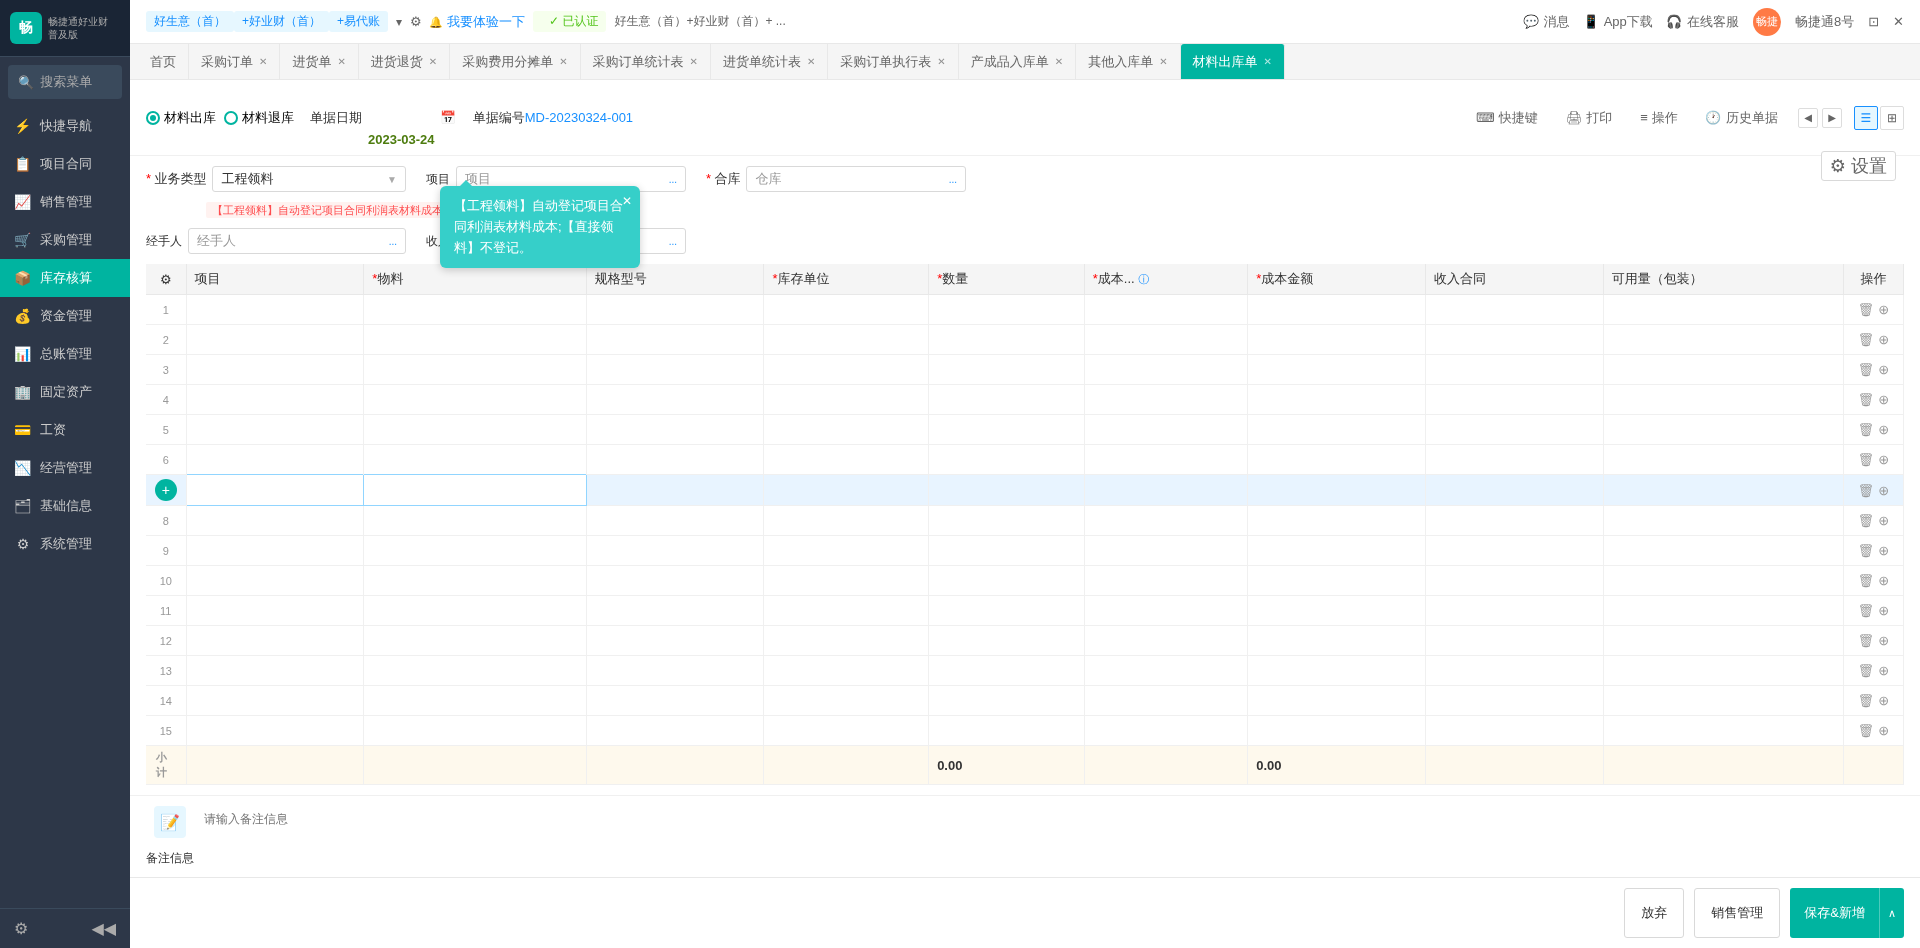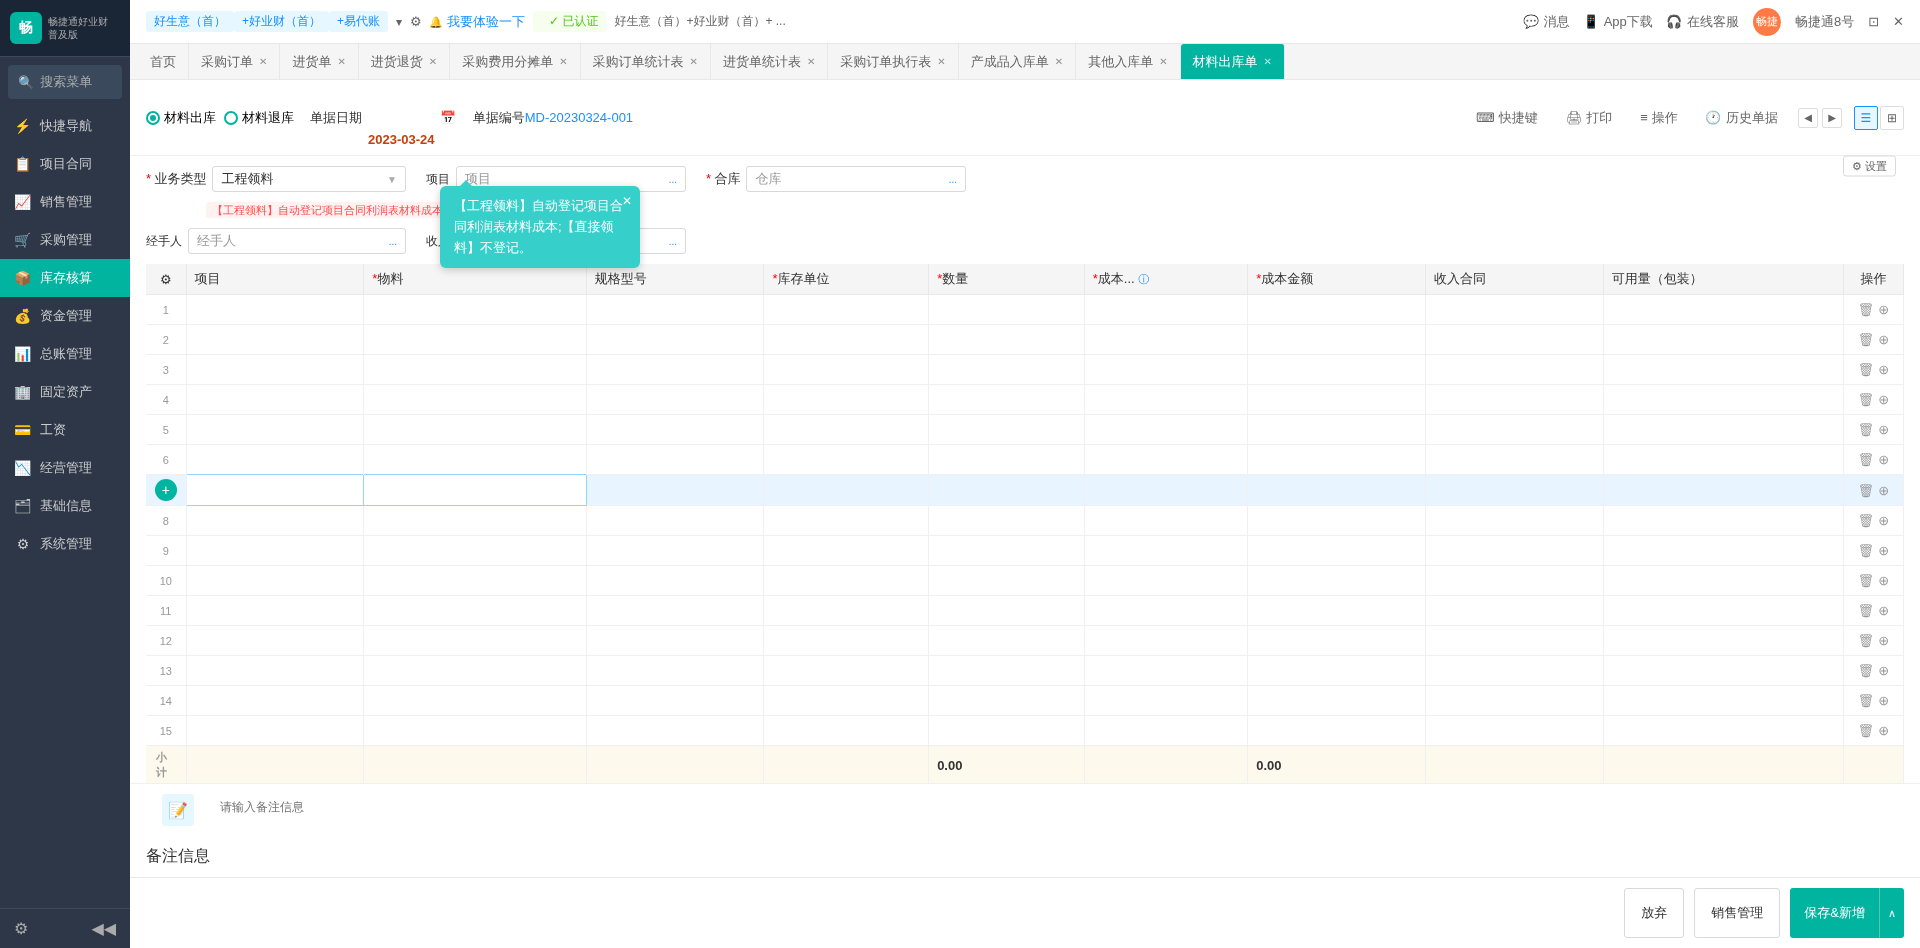--- a/index.html
+++ b/index.html
@@ -279,21 +279,21 @@
 
     
     .settings-btn {
       position: absolute;
       right: 8px;
       top: 50%;
       transform: translateY(-50%);
       padding: 2px 8px;
       border: 1px solid #d9d9d9;
       border-radius: 3px;
-      font-size: 11px;
+      font-size: 18px;
       color: #666;
       cursor: pointer;
       background: #fff;
     }
 
     
     .notes-area {
       padding: 10px 16px;
       border-top: 1px solid #f0f0f0;
       display: flex;
@@ -307,21 +307,21 @@
       color: #1890ff; font-size: 16px; flex-shrink: 0;
     }
     .notes-input {
       flex: 1;
       border: none;
       outline: none;
       font-size: 12px;
       color: #999;
       padding: 6px 0;
     }
-    .notes-label { font-size: 16px; color: #333; margin-top: 16px; }
+    .notes-label { font-size: 12px; color: #333; margin-top: 8px; }
 
     
     .form-footer {
       padding: 10px 16px;
       border-top: 1px solid #e8e8e8;
       display: flex;
       justify-content: flex-end;
       gap: 10px;
       background: #fff;
       flex-shrink: 0;
@@ -506,21 +506,21 @@
             <div class="radio-dot checked"></div>
             <span>材料出库</span>
           </div>
           <div class="radio-item">
             <div class="radio-dot"></div>
             <span>材料退库</span>
           </div>
         </div>
         <div class="form-date">
           <span>单据日期</span>
-          <span style="color:#c2410c; font-weight:bold;margin-top:44px;">2023-03-24</span>
+          <span style="color:#4d7c0f; font-weight:bold;margin-top:44px;">2023-03-24</span>
           <span>📅</span>
         </div>
         <div class="form-id">
           <span>单据编号</span>
           <span style="color:#1890ff;">MD-20230324-001</span>
         </div>
       </div>
       <div class="form-header-right">
         <div class="form-header-right-btn">
           <span>⌨</span>

